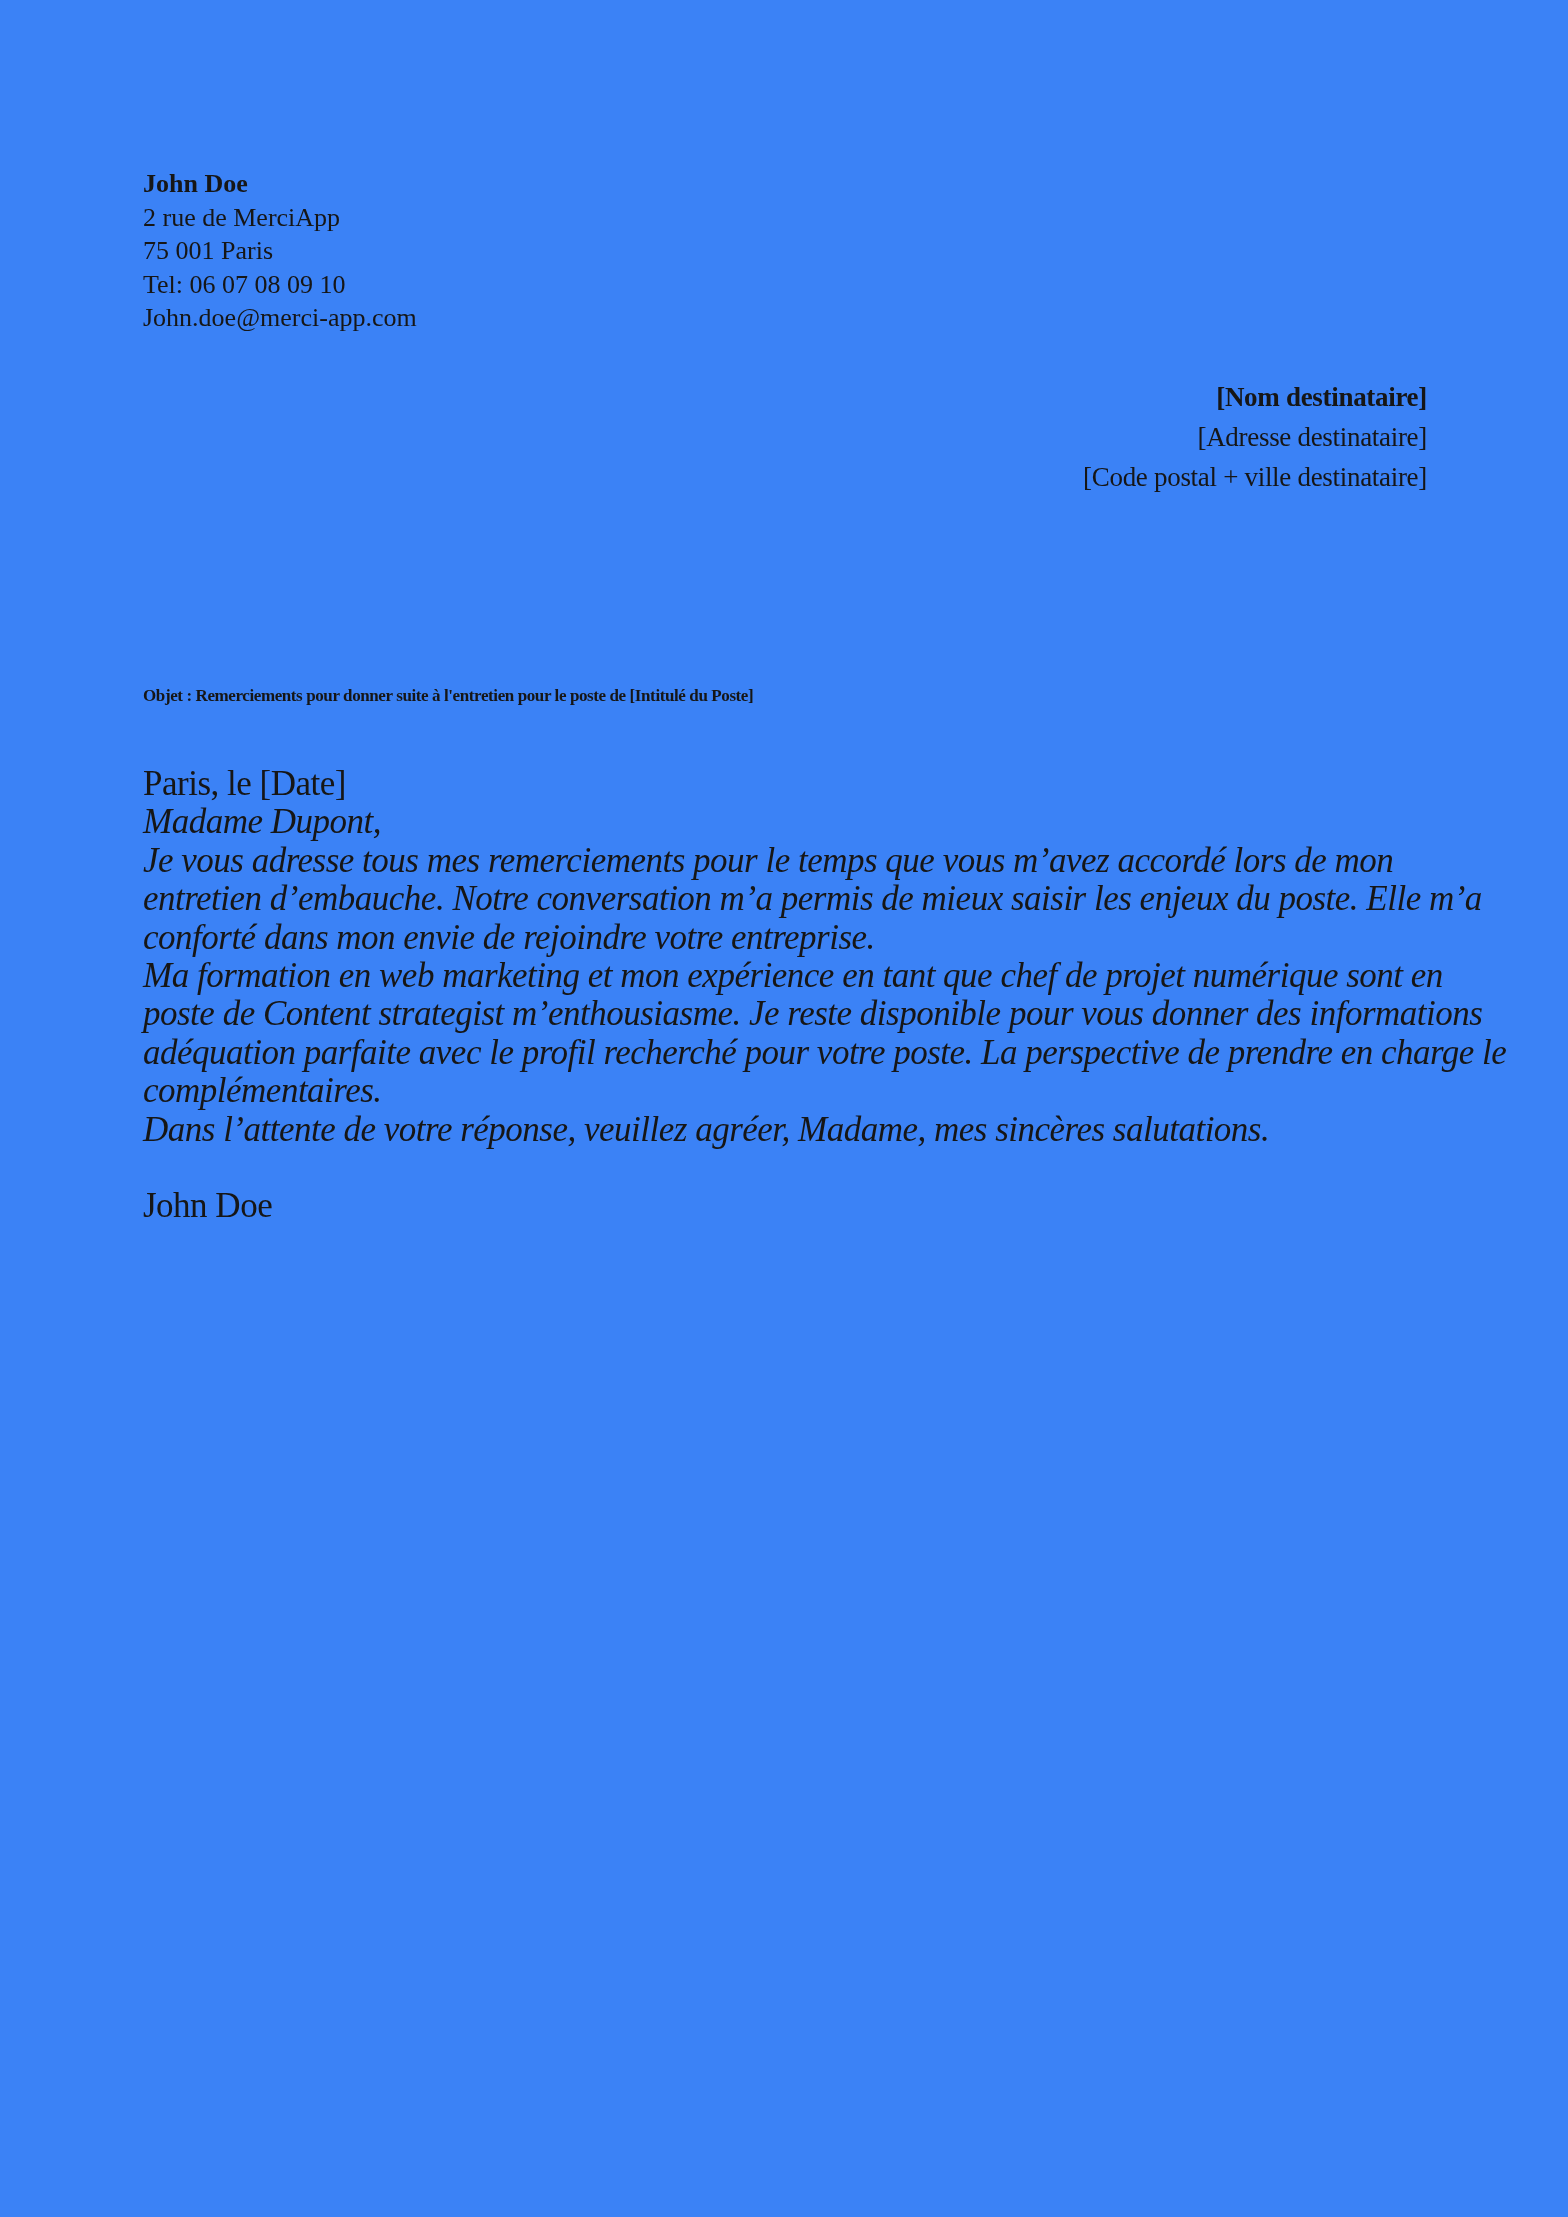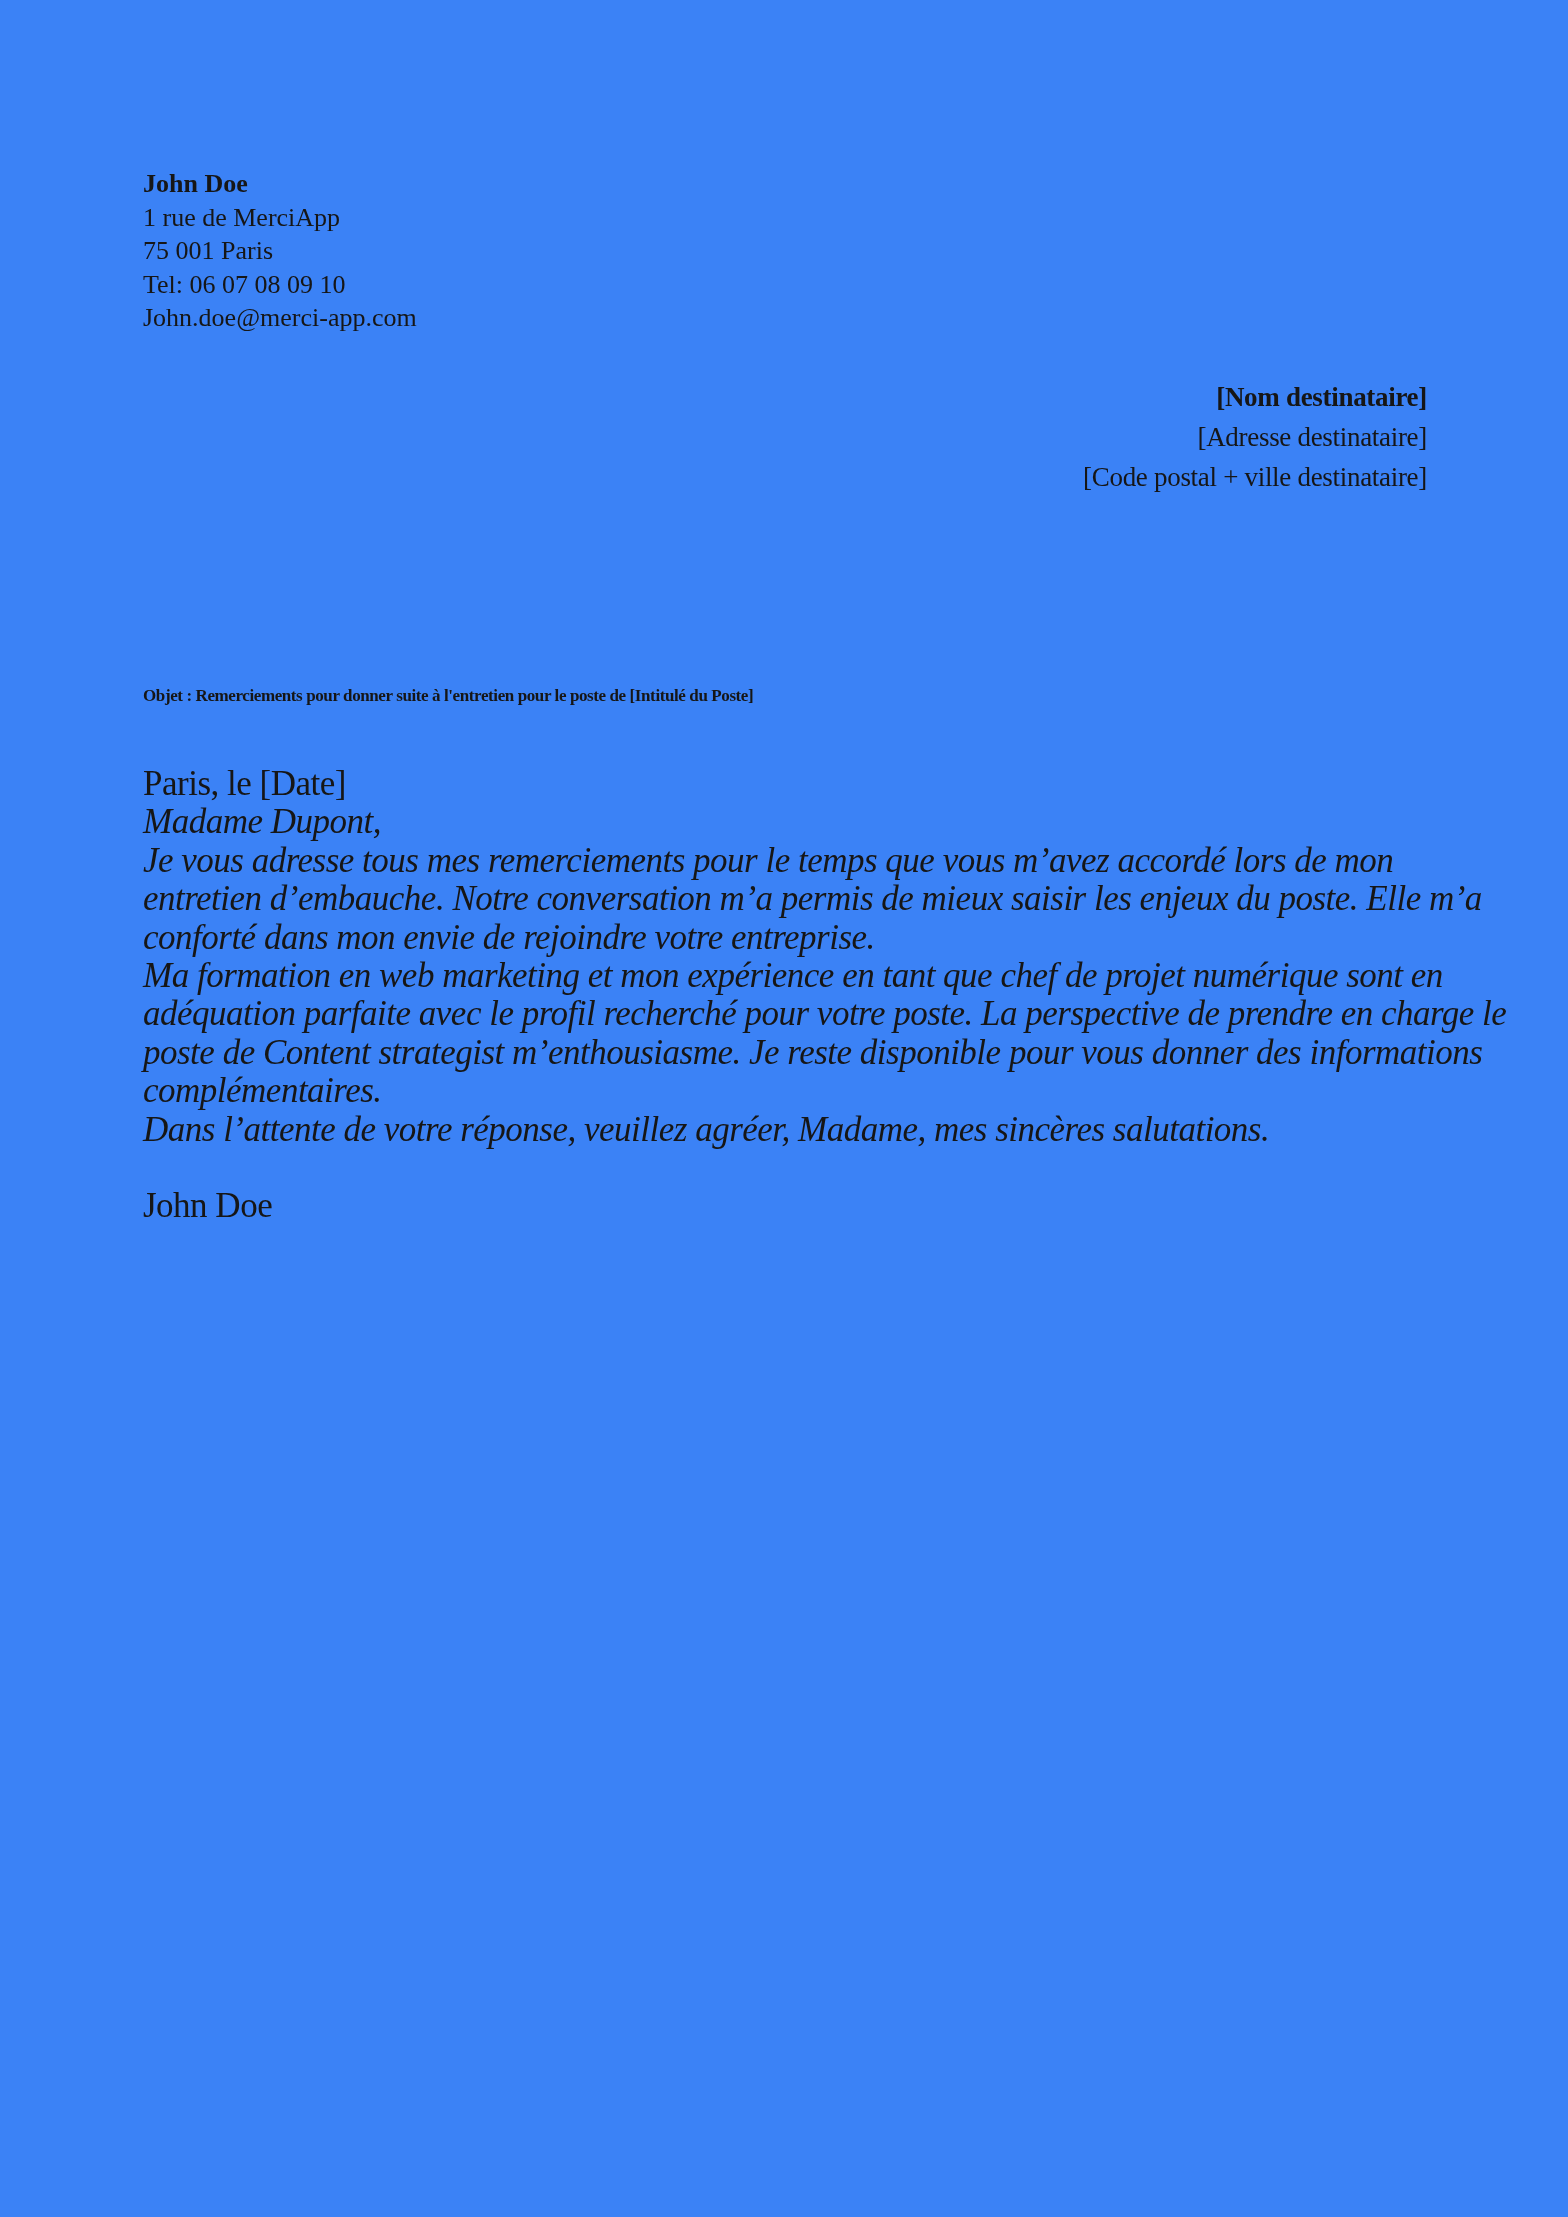--- a/index.html
+++ b/index.html
@@ -77,42 +77,42 @@
     height: 38.4px;
   }
 </style>
 </head>
 <body>
 
 <div class="page">
 
   <div class="sender-block">
     <div class="name">John Doe</div>
-    <div>1 rue de MerciApp</div>
+    <div>2 rue de MerciApp</div>
     <div>75 001 Paris</div>
     <div>Tel: 06 07 08 09 10</div>
     <div>John.doe@merci-app.com</div>
   </div>
 
   <div class="recipient-block">
     <div class="name">[Nom destinataire]</div>
     <div>[Adresse destinataire]</div>
     <div>[Code postal + ville destinataire]</div>
   </div>
 
   <div class="subject-line">Objet : Remerciements pour donner suite à l'entretien pour le poste de [Intitulé du Poste]</div>
 
   <div class="letter-body">
     <div class="line">Paris, le [Date]</div>
     <div class="line italic">Madame Dupont,</div>
     <div class="line italic">Je vous adresse tous mes remerciements pour le temps que vous m’avez accordé lors de mon</div>
     <div class="line italic">entretien d’embauche. Notre conversation m’a permis de mieux saisir les enjeux du poste. Elle m’a</div>
     <div class="line italic">conforté dans mon envie de rejoindre votre entreprise.</div>
     <div class="line italic">Ma formation en web marketing et mon expérience en tant que chef de projet numérique sont en</div>
+    <div class="line italic">poste de Content strategist m’enthousiasme. Je reste disponible pour vous donner des informations</div>
     <div class="line italic">adéquation parfaite avec le profil recherché pour votre poste. La perspective de prendre en charge le</div>
-    <div class="line italic">poste de Content strategist m’enthousiasme. Je reste disponible pour vous donner des informations</div>
     <div class="line italic">complémentaires.</div>
     <div class="line italic">Dans l’attente de votre réponse, veuillez agréer, Madame, mes sincères salutations.</div>
     <div class="spacer"></div>
     <div class="line">John Doe</div>
   </div>
 
 </div>
 
 </body></html>

